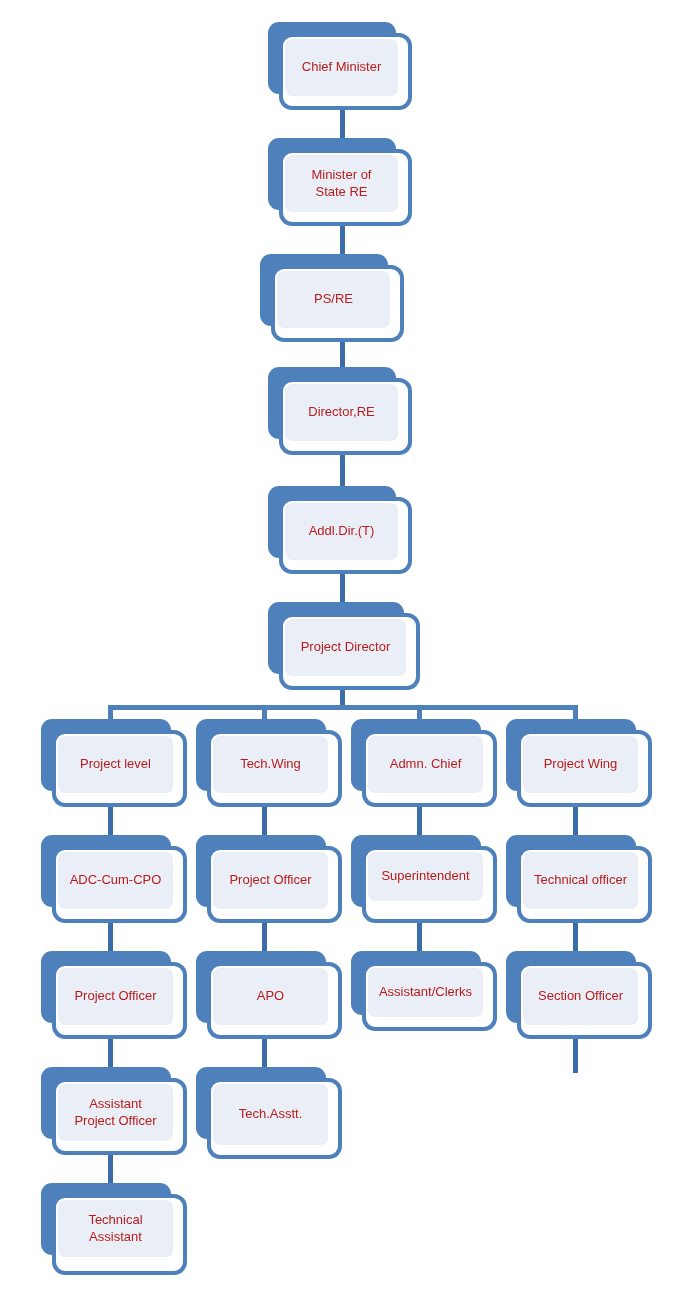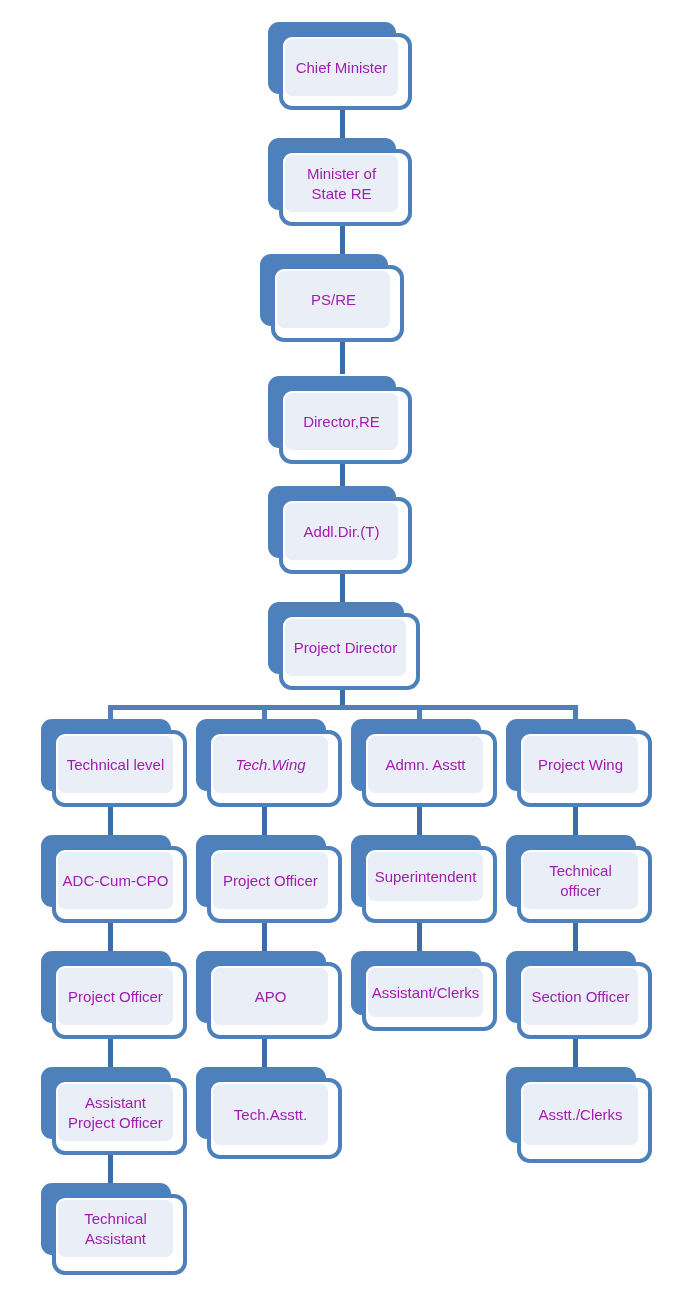--- a/index.html
+++ b/index.html
@@ -72,22 +72,22 @@
     left: 2px;
     top: 2px;
     background: #EAEFF7;
     border-radius: 7px;
     display: flex;
     align-items: center;
     justify-content: center;
     box-sizing: border-box;
   }
   .node .label {
-    color: #a21caf;
-    font-size: 15px;
+    color: #b91c1c;
+    font-size: 13px;
     line-height: 1.28;
     text-align: center;
     white-space: pre-line;
     padding: 0 4px;
     font-family: "Liberation Sans", sans-serif;
   }
 </style>
 </head>
 <body>
 
@@ -147,21 +147,21 @@
 
   <div class="node" style="left:253px; top:254px; width:144px; height:88px;margin-left:7px;">
     <div class="plate" style="width:128px; height:72px;"></div>
     <div class="card" style="width:133px; height:77px;">
       <div class="inner" style="width:113px; height:57px;">
         <span class="label">PS/RE</span>
       </div>
     </div>
   </div>
 
-  <div class="node" style="left:268px; top:376px; width:144px; height:88px;">
+  <div class="node" style="left:268px; top:367px; width:144px; height:88px;">
     <div class="plate" style="width:128px; height:72px;"></div>
     <div class="card" style="width:133px; height:77px;">
       <div class="inner" style="width:113px; height:57px;">
         <span class="label">Director,RE</span>
       </div>
     </div>
   </div>
 
   <div class="node" style="left:268px; top:486px; width:144px; height:88px;">
     <div class="plate" style="width:128px; height:72px;"></div>
@@ -178,21 +178,21 @@
       <div class="inner" style="width:121px; height:57px;">
         <span class="label">Project Director</span>
       </div>
     </div>
   </div>
 
   <div class="node" style="left:41px; top:719px; width:146px; height:88px;">
     <div class="plate" style="width:130px; height:72px;"></div>
     <div class="card" style="width:135px; height:77px;">
       <div class="inner" style="width:115px; height:57px;">
-        <span class="label">Technical level</span>
+        <span class="label">Project level</span>
       </div>
     </div>
   </div>
 
   <div class="node" style="left:41px; top:835px; width:146px; height:88px;">
     <div class="plate" style="width:130px; height:72px;"></div>
     <div class="card" style="width:135px; height:77px;">
       <div class="inner" style="width:115px; height:57px;">
         <span class="label">ADC-Cum-CPO</span>
       </div>
@@ -221,21 +221,21 @@
   <div class="node" style="left:41px; top:1183px; width:146px; height:92px;">
     <div class="plate" style="width:130px; height:72px;"></div>
     <div class="card" style="width:135px; height:81px;">
       <div class="inner" style="width:115px; height:57px;">
         <span class="label">Technical
 Assistant</span>
       </div>
     </div>
   </div>
 
-  <div class="node" style="left:196px; top:719px; width:146px; height:88px;font-style:italic;">
+  <div class="node" style="left:196px; top:719px; width:146px; height:88px;">
     <div class="plate" style="width:130px; height:72px;"></div>
     <div class="card" style="width:135px; height:77px;">
       <div class="inner" style="width:115px; height:57px;">
         <span class="label">Tech.Wing</span>
       </div>
     </div>
   </div>
 
   <div class="node" style="left:196px; top:835px; width:146px; height:88px;">
     <div class="plate" style="width:130px; height:72px;"></div>
@@ -261,21 +261,21 @@
       <div class="inner" style="width:115px; height:61px;">
         <span class="label">Tech.Asstt.</span>
       </div>
     </div>
   </div>
 
   <div class="node" style="left:351px; top:719px; width:146px; height:88px;">
     <div class="plate" style="width:130px; height:72px;"></div>
     <div class="card" style="width:135px; height:77px;">
       <div class="inner" style="width:115px; height:57px;">
-        <span class="label">Admn. Asstt</span>
+        <span class="label">Admn. Chief</span>
       </div>
     </div>
   </div>
 
   <div class="node" style="left:351px; top:835px; width:146px; height:88px;">
     <div class="plate" style="width:130px; height:72px;"></div>
     <div class="card" style="width:135px; height:77px;">
       <div class="inner" style="width:115px; height:49px;">
         <span class="label">Superintendent</span>
       </div>
@@ -311,22 +311,14 @@
 
   <div class="node" style="left:506px; top:951px; width:146px; height:88px;">
     <div class="plate" style="width:130px; height:72px;"></div>
     <div class="card" style="width:135px; height:77px;">
       <div class="inner" style="width:115px; height:57px;">
         <span class="label">Section Officer</span>
       </div>
     </div>
   </div>
 
-  <div class="node" style="left:506px; top:1067px; width:146px; height:96px;">
-    <div class="plate" style="width:130px; height:76px;"></div>
-    <div class="card" style="width:135px; height:85px;">
-      <div class="inner" style="width:115px; height:61px;">
-        <span class="label">Asstt./Clerks</span>
-      </div>
-    </div>
-  </div>
 
 </div>
 
 </body></html>

